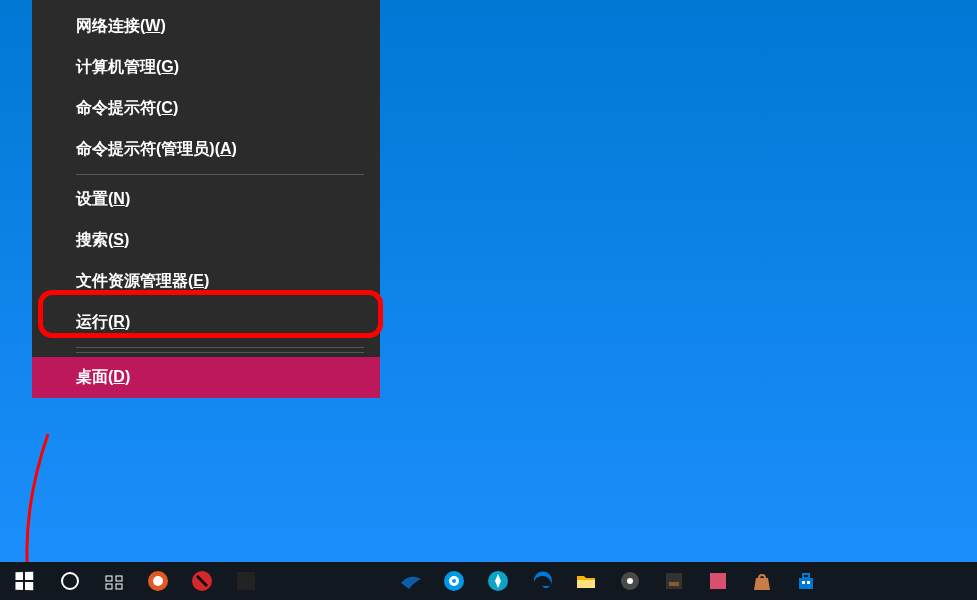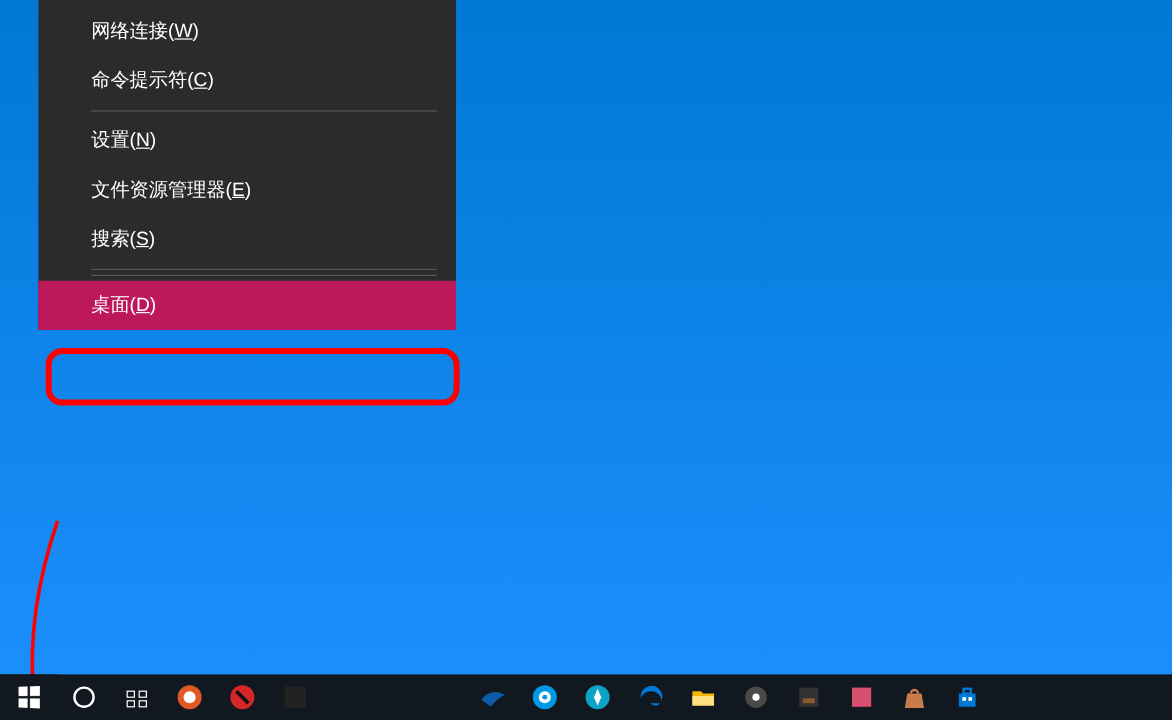--- a/index.html
+++ b/index.html
@@ -25,20 +25,21 @@
       padding-top: 6px;
     }
     .menu-item {
       padding: 10px 4px 10px 44px;
       font-size: 16px;
       cursor: default;
       position: relative;
       display: flex;
       align-items: flex-start;
       justify-content: space-between;
+      font-weight: bold;
     }
     .menu-item.hovered {
       background: #be185d;
     }
     .menu-label .underline {
       text-decoration: underline;
     }
     .separator {
       height: 1px;
       background: #555555;
@@ -114,31 +115,40 @@
   </style>
 </head>
 <body>
 
 <div class="context-menu">
 
 <div class="menu-item">
       <span class="menu-label">网络连接(<span class="underline">W</span>)</span>
     </div>
     <div class="menu-item">
+      <span class="menu-label">计算机管理(<span class="underline">G</span>)</span>
+    </div>
+    <div class="menu-item">
       <span class="menu-label">命令提示符(<span class="underline">C</span>)</span>
     </div>
+    <div class="menu-item">
+      <span class="menu-label">命令提示符(管理员)(<span class="underline">A</span>)</span>
+    </div>
     <div class="separator"></div>
     <div class="menu-item">
       <span class="menu-label">设置(<span class="underline">N</span>)</span>
     </div>
     <div class="menu-item">
+      <span class="menu-label">搜索(<span class="underline">S</span>)</span>
+    </div>
+    <div class="menu-item">
       <span class="menu-label">文件资源管理器(<span class="underline">E</span>)</span>
     </div>
     <div class="menu-item">
-      <span class="menu-label">搜索(<span class="underline">S</span>)</span>
+      <span class="menu-label">运行(<span class="underline">R</span>)</span>
     </div>
     <div class="separator"></div>
     <div class="separator"></div>
     <div class="menu-item hovered">
       <span class="menu-label">桌面(<span class="underline">D</span>)</span>
     </div>
   </div>
 
 <div class="highlight-box"></div>
 

